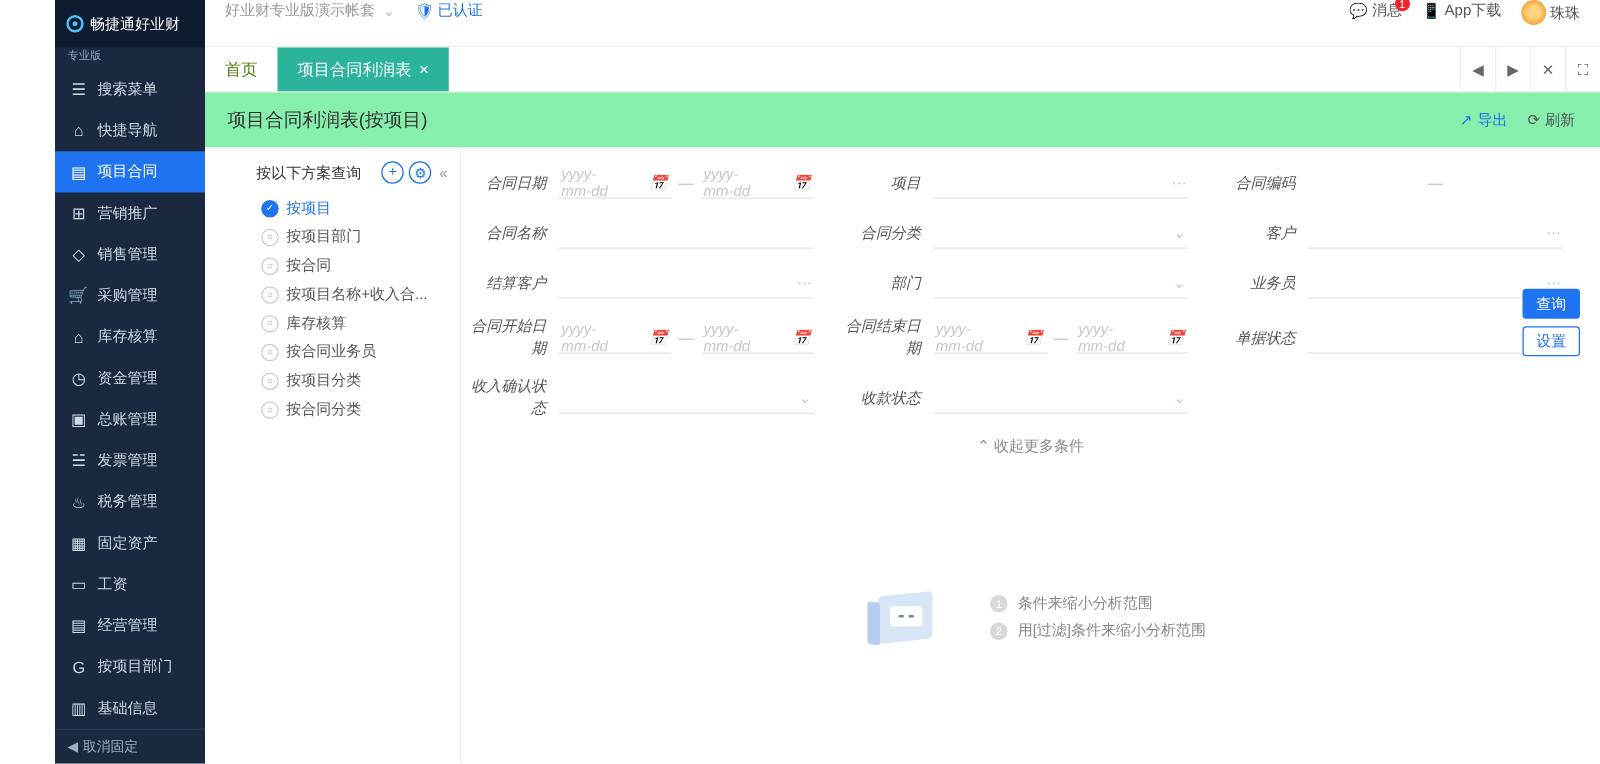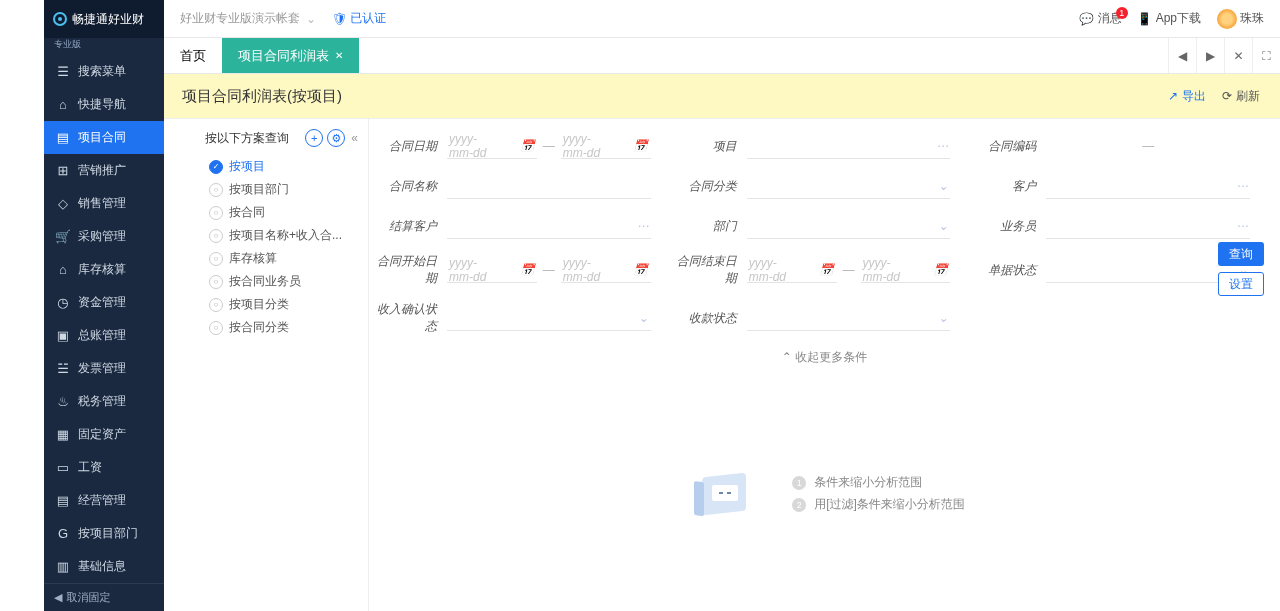--- a/index.html
+++ b/index.html
@@ -6,35 +6,35 @@
 body { width: 1280px; height: 611px; overflow: hidden; background: #fff; font-size: 12px; color: #333; }
 .app { display: flex; height: 100%; margin-left: 44px; }
 .sidebar { width: 120px; background: #1a2940; color: #cfd8e3; display: flex; flex-direction: column; }
 .logo { height: 38px; display: flex; align-items: center; gap: 4px; padding: 0 8px; background: #0f1b2e; color: #fff; font-size: 12px; }
 .nav { flex: 1; overflow: hidden; }
 .nav-item { height: 33px; display: flex; align-items: center; gap: 8px; padding: 0 12px; cursor: pointer; color: #cfd8e3; font-size: 12px; }
 .nav-item.active { background: #1f73f1; color: #fff; }
 .nav-icon { width: 14px; height: 14px; display: inline-flex; align-items: center; justify-content: center; font-size: 13px; }
 .unpin { height: 28px; display: flex; align-items: center; gap: 4px; padding: 0 10px; font-size: 11px; color: #9fb0c5; cursor: pointer; border-top: 1px solid #2a3a52; }
 .main { flex: 1; display: flex; flex-direction: column; background: #f5f5f5; }
-.topbar { height: 38px; background: #fff; display: flex; align-items: center; padding: 0 16px; border-bottom: 1px solid #e8e8e8; gap: 16px; }
+.topbar { height: 38px; background: #fff; display: flex; align-items: flex-start; padding: 0 16px; border-bottom: 1px solid #e8e8e8; gap: 16px; }
 .env { color: #999; display: flex; align-items: center; gap: 6px; }
 .chev { color: #bbb; }
 .verified { color: #1f73f1; display: flex; align-items: center; gap: 3px; }
 .topbar .spacer { flex: 1; }
 .top-link { display: flex; align-items: center; gap: 3px; color: #555; cursor: pointer; position: relative; }
 .top-link .dot { position: absolute; top: -3px; right: -6px; background: #f5222d; color: #fff; font-size: 9px; border-radius: 7px; min-width: 12px; height: 12px; display: flex; align-items: center; justify-content: center; padding: 0 2px; }
 .avatar { width: 20px; height: 20px; border-radius: 50%; background: radial-gradient(circle, #ffd27f 35%, #f7a43b 70%); }
 .tabsbar { height: 36px; background: #fff; display: flex; align-items: stretch; border-bottom: 1px solid #e8e8e8; }
-.tab { padding: 0 16px; display: flex; align-items: center; gap: 6px; cursor: pointer; color: #000000; font-size: 13px; }
+.tab { padding: 0 16px; display: flex; align-items: center; gap: 6px; cursor: pointer; color: #4d7c0f; font-size: 13px; }
 .tab.active { background: #2bb39b; color: #fff; }
 .tab .x { font-size: 10px; }
 .tabsbar .spacer { flex: 1; }
 .tabctrl { width: 28px; display: flex; align-items: center; justify-content: center; color: #666; border-left: 1px solid #eee; cursor: pointer; }
-.pageheader { height: 44px; background: #fef9c3; display: flex; align-items: center; padding: 0 20px 0 18px; gap: 16px; }
+.pageheader { height: 44px; background: #86efac; display: flex; align-items: center; padding: 0 20px 0 18px; gap: 16px; }
 .pageheader h1 { font-size: 15px; font-weight: 500; }
 .pageheader .spacer { flex: 1; }
 .hdr-action { display: flex; align-items: center; gap: 4px; color: #1f73f1; cursor: pointer; font-size: 12px; }
 .hdr-action.sec { color: #555; }
 .content { flex: 1; display: flex; background: #fff; border-top: 1px solid #eee; overflow: hidden; padding-left: 33px; }
 .schemes { width: 172px; border-right: 1px solid #eee; padding: 10px 8px; }
 .schemes-hd { display: flex; align-items: center; gap: 4px; font-size: 12px; color: #333; margin-bottom: 8px; }
 .schemes-hd .mini-btn { width: 18px; height: 18px; border: 1px solid #1f73f1; color: #1f73f1; border-radius: 50%; display: flex; align-items: center; justify-content: center; cursor: pointer; font-size: 11px; }
 .schemes-hd .collapse { color: #999; cursor: pointer; padding: 0 2px; }
 .scheme-item { display: flex; align-items: center; gap: 6px; height: 23px; padding: 0 4px; cursor: pointer; color: #555; font-size: 12px; border-radius: 3px; }
@@ -45,21 +45,21 @@
 .filter-grid { padding: 14px 12px 6px 0; display: grid; grid-template-columns: repeat(3, 1fr); column-gap: 0; row-gap: 14px; }
 .cell { display: flex; align-items: center; font-style: italic; }
 .cell .lbl { width: 78px; text-align: right; color: #555; font-size: 12px; padding-right: 10px; }
 .cell .ctrl { flex: 1; display: flex; align-items: center; gap: 6px; padding-right: 18px; }
 .input-box { flex: 1; height: 26px; border-bottom: 1px solid #e4e4e4; display: flex; align-items: center; justify-content: space-between; color: #c0c0c0; font-size: 12px; padding: 0 2px; gap: 28px; }
 .input-box .ph { color: #c7c7c7; }
 .input-box .suffix { color: #b8c6e0; font-size: 12px; }
 .dash { color: #bbb; }
 .txt-center { text-align: center; flex: 1; color: #bbb; }
 .collapse-bar { text-align: center; padding: 8px 0 10px; color: #888; cursor: pointer; font-size: 12px; }
-.side-actions { position: absolute; right: 16px; top: 123px; display: flex; flex-direction: column; gap: 6px; }
+.side-actions { position: absolute; right: 16px; top: 112px; display: flex; flex-direction: column; gap: 6px; }
 .btn { min-width: 44px; height: 24px; border-radius: 3px; display: flex; align-items: center; justify-content: center; cursor: pointer; font-size: 12px; padding: 0 10px; }
 .btn.primary { background: #1f73f1; color: #fff; }
 .btn.outline { border: 1px solid #1f73f1; color: #1f73f1; background: #fff; }
 .empty { flex: 1; display: flex; align-items: center; justify-content: center; gap: 28px; color: #888; }
 .empty-ill { width: 80px; height: 70px; position: relative; }
 .box3d { position: absolute; left: 18px; top: 16px; width: 44px; height: 38px; background: #d7e5f7; transform: skewY(-6deg); border-radius: 4px; }
 .box3d::before { content: ""; position: absolute; left: -8px; top: 4px; width: 10px; height: 34px; background: #b7cded; transform: skewY(12deg); border-radius: 2px; }
 .face { position: absolute; left: 28px; top: 26px; width: 26px; height: 16px; background: #fff; border-radius: 2px; display: flex; align-items: center; justify-content: center; gap: 4px; }
 .face::before, .face::after { content: ""; width: 4px; height: 2px; background: #6b87a8; }
 .step { display: flex; align-items: center; gap: 8px; height: 22px; }

